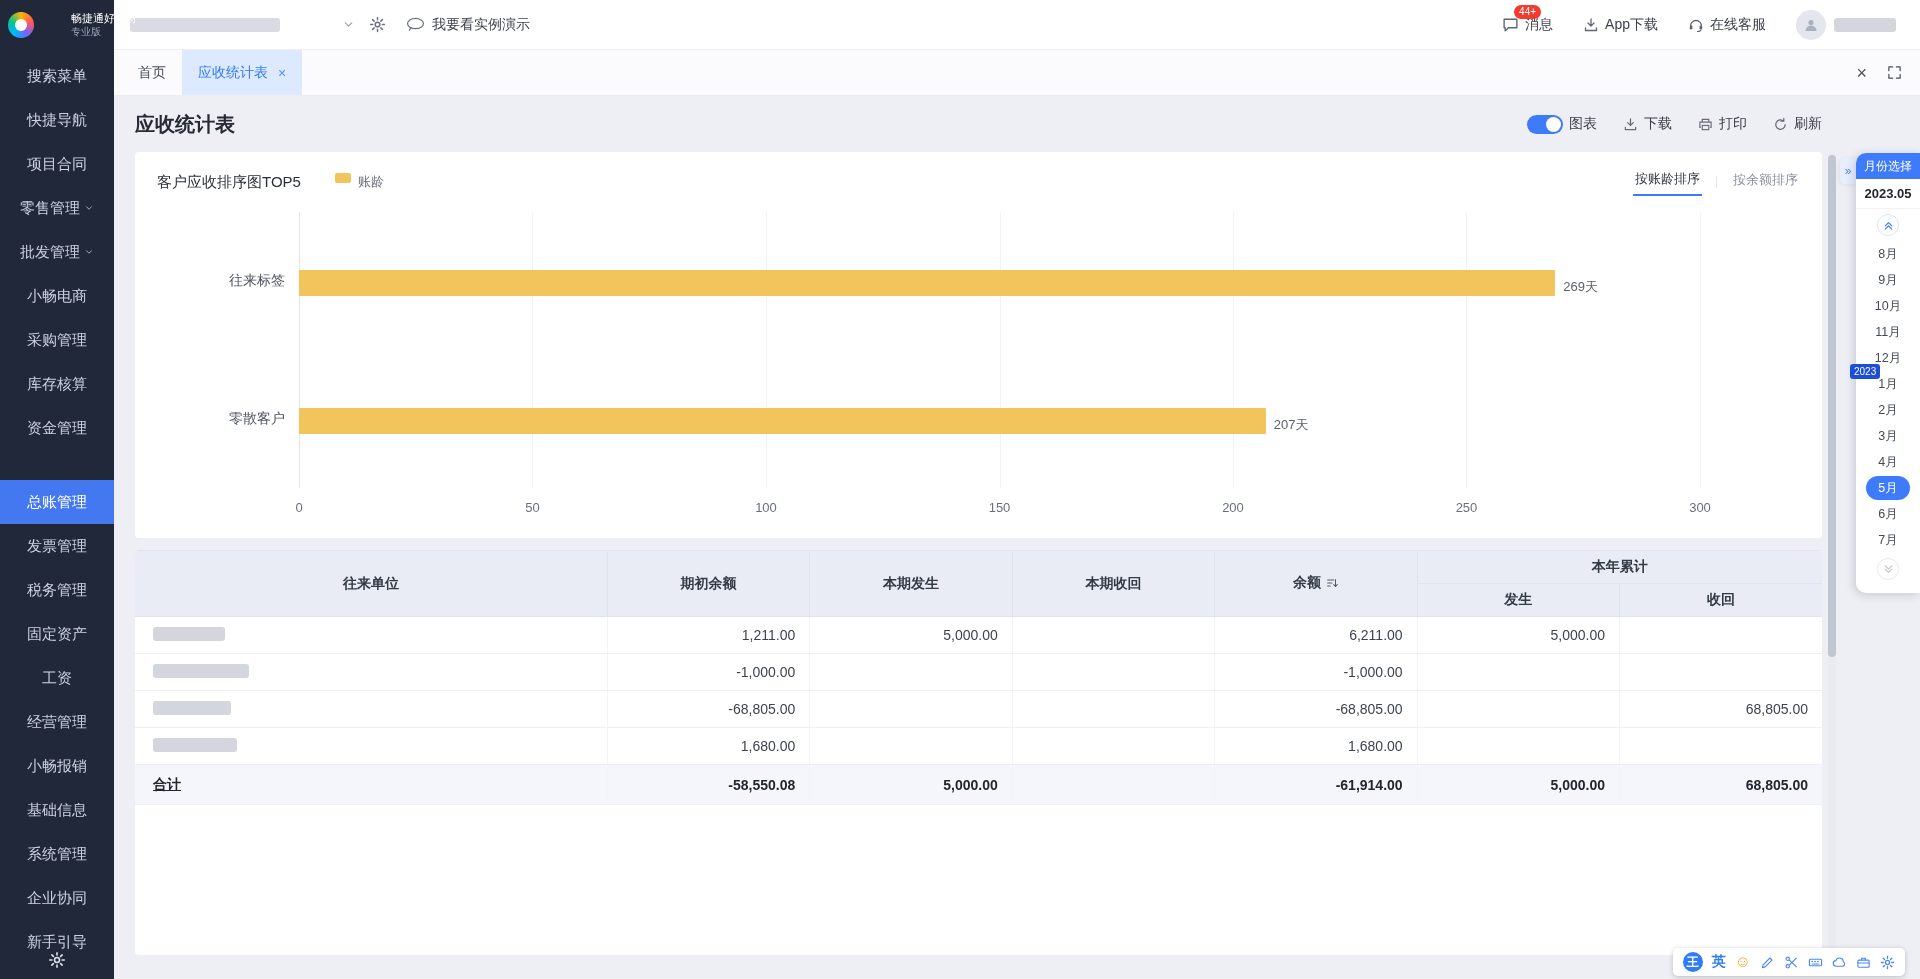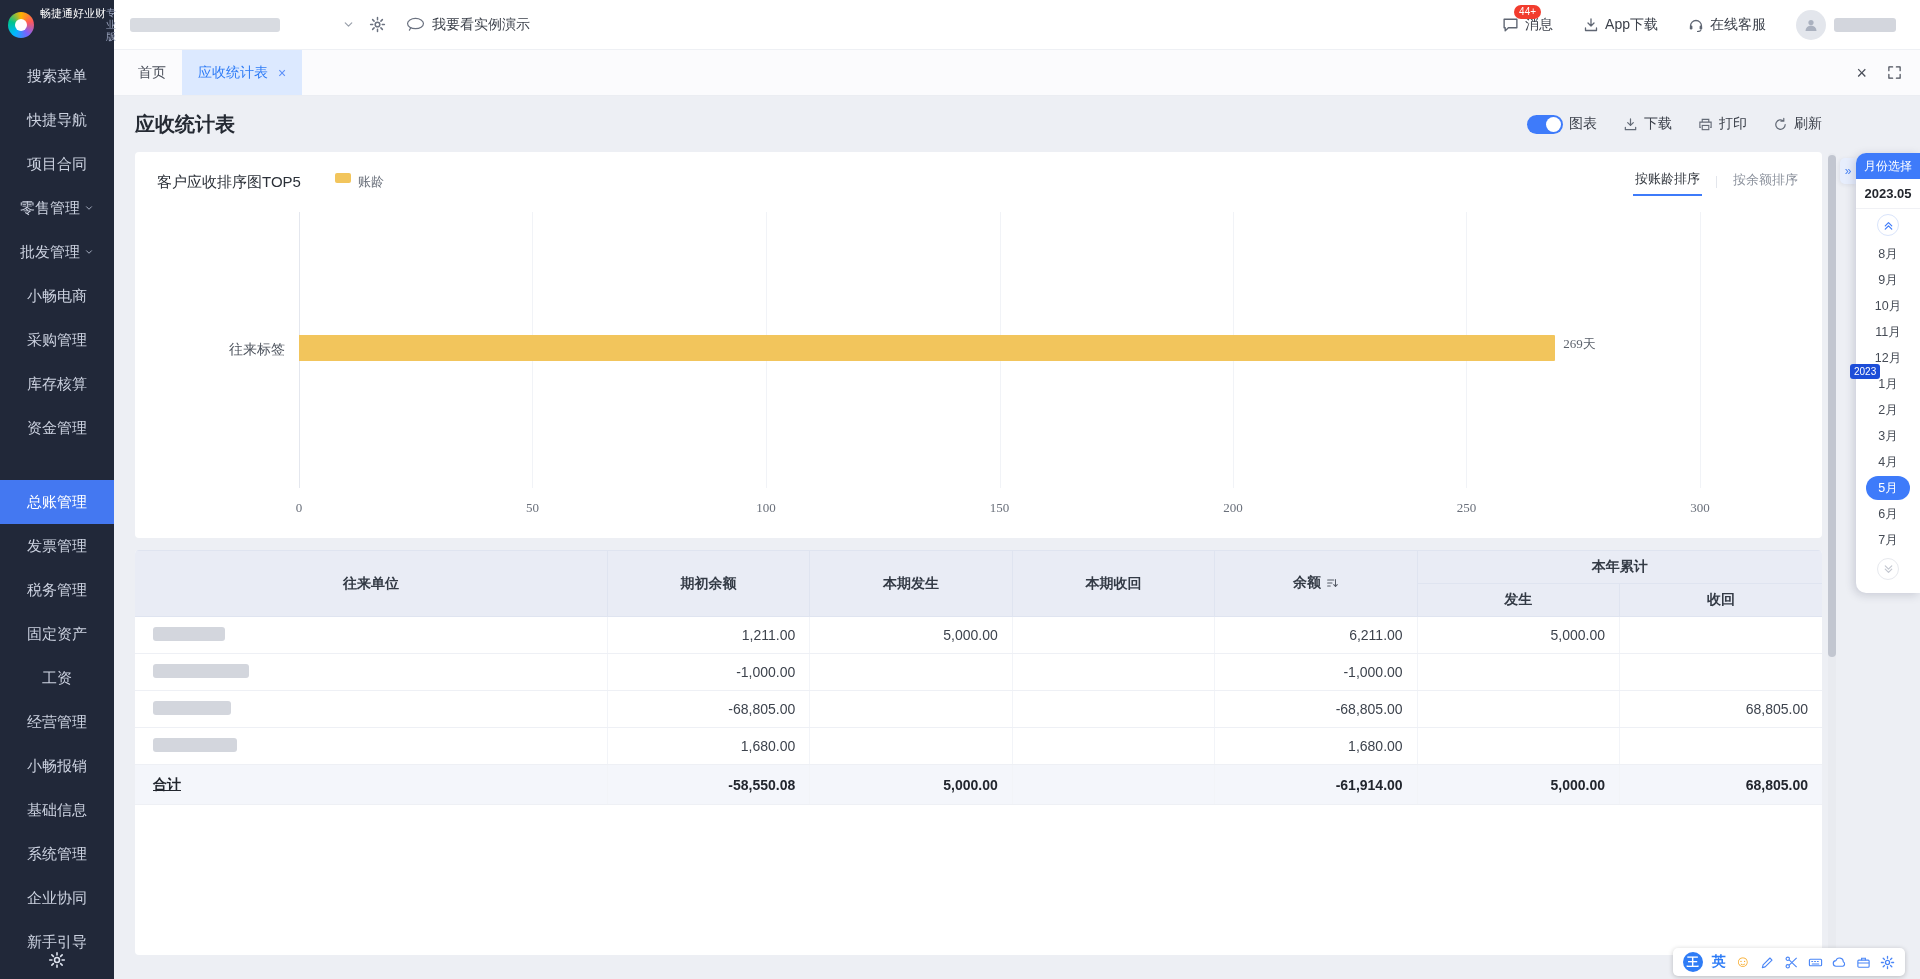--- a/index.html
+++ b/index.html
@@ -10,21 +10,21 @@
     background:#fff; color:#333;
   }
   .app { display:flex; width:100%; height:100%; }
 
   
   .sidebar { flex:0 0 114px; width:114px; background:#212839; color:#d6dae5; position:relative; z-index:5; }
   .brand { height:50px; display:flex; align-items:center; gap:6px; padding:0 8px; }
   .brand-logo { width:26px; height:26px; flex:0 0 26px; border-radius:50%; position:relative;
     background:conic-gradient(#ffb300,#ff5a5a,#7b61ff,#00b7ff,#00c48c,#ffb300); }
   .brand-logo::after { content:""; position:absolute; inset:7px; border-radius:50%; background:#fff; }
-  .brand-text { display:flex; line-height:1.2; }
+  .brand-text { display:flex; flex-direction:column; line-height:1.2;margin-left:31px; }
   .brand-title { font-size:11px; color:#fff; white-space:nowrap; }
   .brand-sub { font-size:10px; color:#9aa3bd; }
   .nav { padding-top:4px; }
   .nav-item { height:44px; display:flex; align-items:center; justify-content:center; gap:4px;
     font-size:15px; color:#ccd2e0; cursor:pointer; }
   .nav-item.active { background:#4478f1; color:#fff;margin-top:30px; }
   .nav-caret { display:flex; color:#aeb6c9; }
   .sidebar-gear { position:absolute; bottom:10px; left:50%; transform:translateX(-50%); color:#dfe4ef; display:flex; cursor:pointer; }
 
   
@@ -70,28 +70,28 @@
   .chart-card { background:#fff; border-radius:4px; height:386px; flex:0 0 386px; }
   .chart-head { display:flex; align-items:center; padding:16px 22px 0 22px; }
   .chart-title { font-size:15px; color:#2b3038; }
   .legend { display:flex; align-items:flex-start; gap:7px; margin-left:34px; cursor:pointer; }
   .swatch { width:16px; height:10px; border-radius:2px; background:#f2c55c; }
   .legend-label { font-size:13px; color:#6a707b; }
   .sort-tabs { margin-left:auto; display:flex; align-items:center; font-size:13px; }
   .sort-tab { color:#8b919c; cursor:pointer; padding:2px 2px 6px; }
   .sort-tab.active { color:#33383f; border-bottom:2px solid #3e7bfa; }
   .sort-divider { width:1px; height:12px; background:#e3e6ec; margin:0 14px; }
-  .chart-zone { position:relative; height:312px; margin:10px 22px 8px 22px;font-family:Liberation Serif, serif; }
+  .chart-zone { position:relative; height:312px; margin:10px 22px 8px 22px; }
   .grid-layer { position:absolute; left:142px; right:100px; top:6px; bottom:30px; }
   .vline { position:absolute; top:0; bottom:0; width:1px; background:#f1f3f7; }
   .vline.first { background:#e4e7ee; }
   .bars-layer { position:absolute; left:0; right:100px; top:6px; bottom:30px; display:flex; flex-direction:column; justify-content:space-around; }
   .bar-row { display:flex; align-items:center; height:30px; }
   .cat-label { flex:0 0 142px; width:142px; padding-right:14px; text-align:right; font-size:14px; color:#4c525c; }
-  .track { flex:1; display:flex; align-items:flex-start; height:100%; position:relative; }
+  .track { flex:1; display:flex; align-items:flex-end; height:100%; position:relative; }
   .bar { height:26px; background:#f2c55c; border-radius:0 1px 1px 0; }
   .val-label { margin-left:8px; font-size:13px; color:#5c626c; white-space:nowrap; }
   .axis-layer { position:absolute; left:142px; right:100px; bottom:0; height:22px; }
   .tick { position:absolute; top:4px; transform:translateX(-50%); font-size:13px; color:#6a707b; }
 
   
   .table-card { background:#fff; margin-top:12px; flex:1; min-height:0; border-radius:4px; overflow:hidden; }
   table { width:100%; border-collapse:collapse; table-layout:fixed; }
   thead th { background:#e9ecf5; font-size:14px; font-weight:700; color:#333a45; height:33px; padding:0 6px; text-align:center; border:1px solid #dfe4f0; }
   thead tr th:first-child { border-left:none; }
@@ -440,20 +440,27 @@
             <i class="vline" style="left:66.666%"></i>
             <i class="vline" style="left:83.333%"></i>
             <i class="vline" style="left:100%"></i>
           </div>
           <div class="bars-layer">
             <div class="bar-row">
               <span class="cat-label">往来标签</span>
               <div class="track">
                 <div class="bar" style="width: 89.67%; background: rgb(242, 197, 92);"></div>
                 <span class="val-label">269天</span>
+              </div>
+            </div>
+            <div class="bar-row">
+              <span class="cat-label">零散客户</span>
+              <div class="track">
+                <div class="bar" style="width: 69%; background: rgb(242, 197, 92);"></div>
+                <span class="val-label">207天</span>
               </div>
             </div>
           </div>
           <div class="axis-layer">
             <span class="tick" style="left:0%">0</span>
             <span class="tick" style="left:16.666%">50</span>
             <span class="tick" style="left:33.333%">100</span>
             <span class="tick" style="left:50%">150</span>
             <span class="tick" style="left:66.666%">200</span>
             <span class="tick" style="left:83.333%">250</span>

